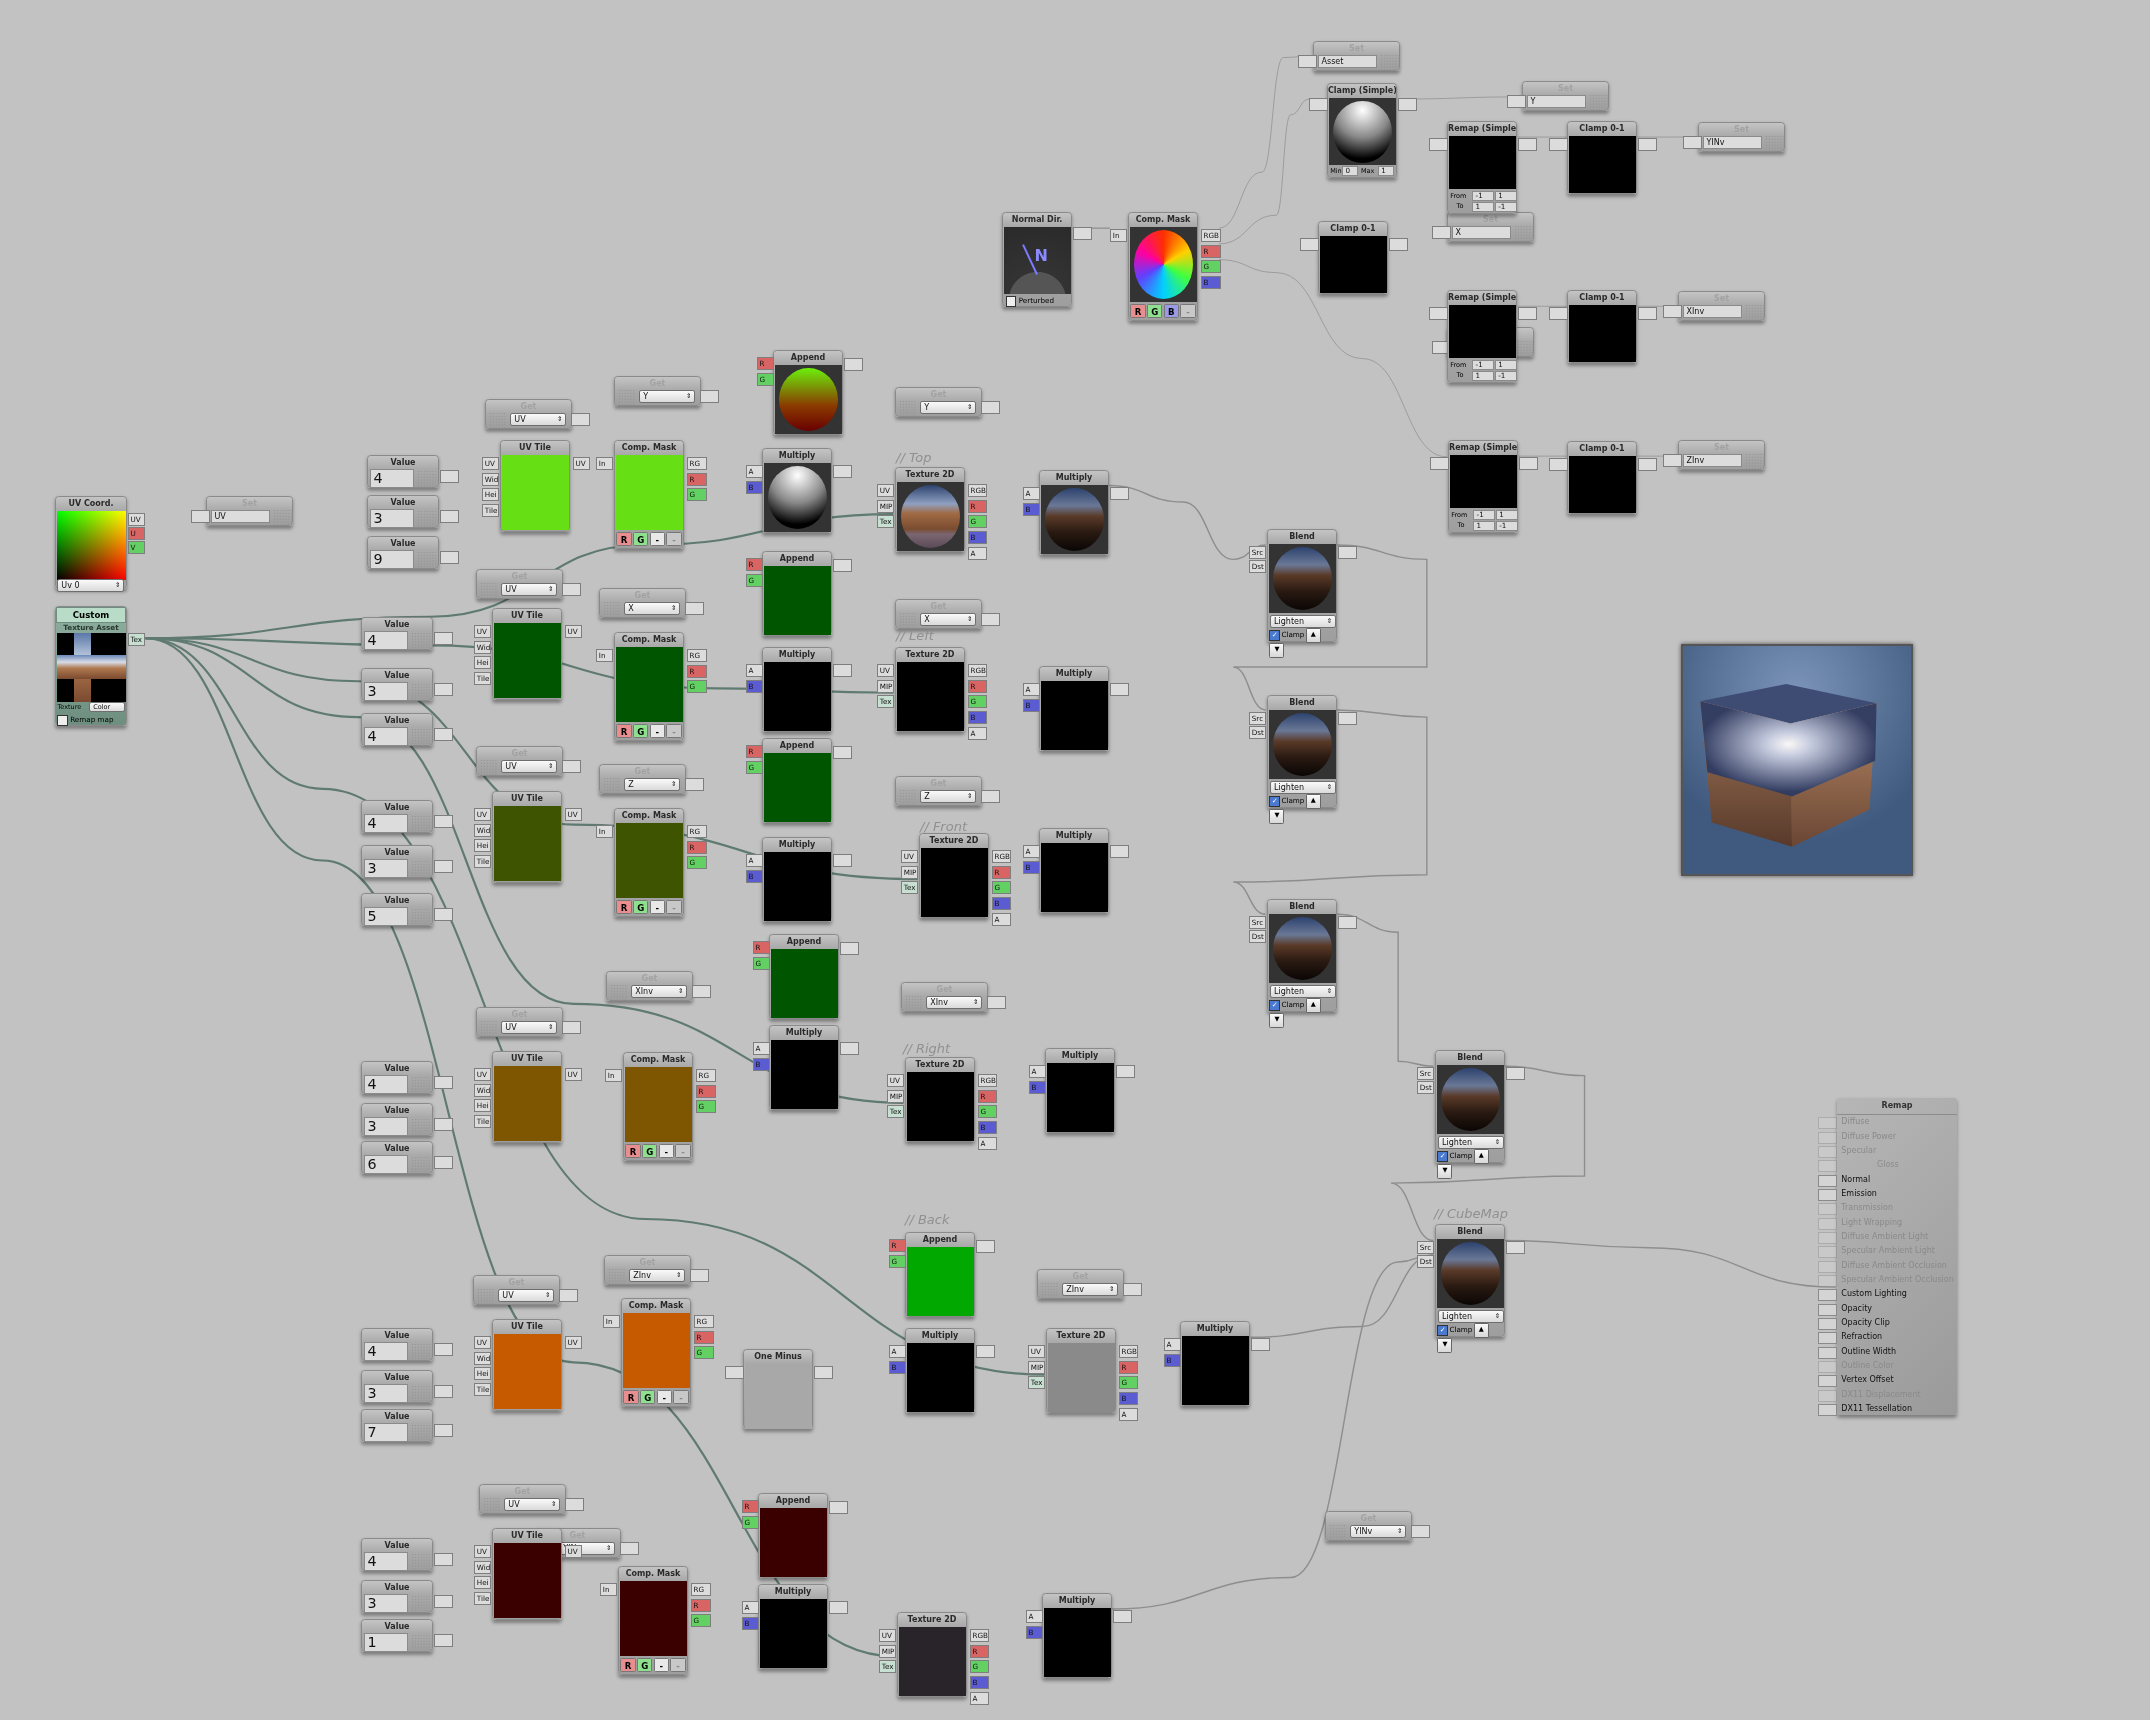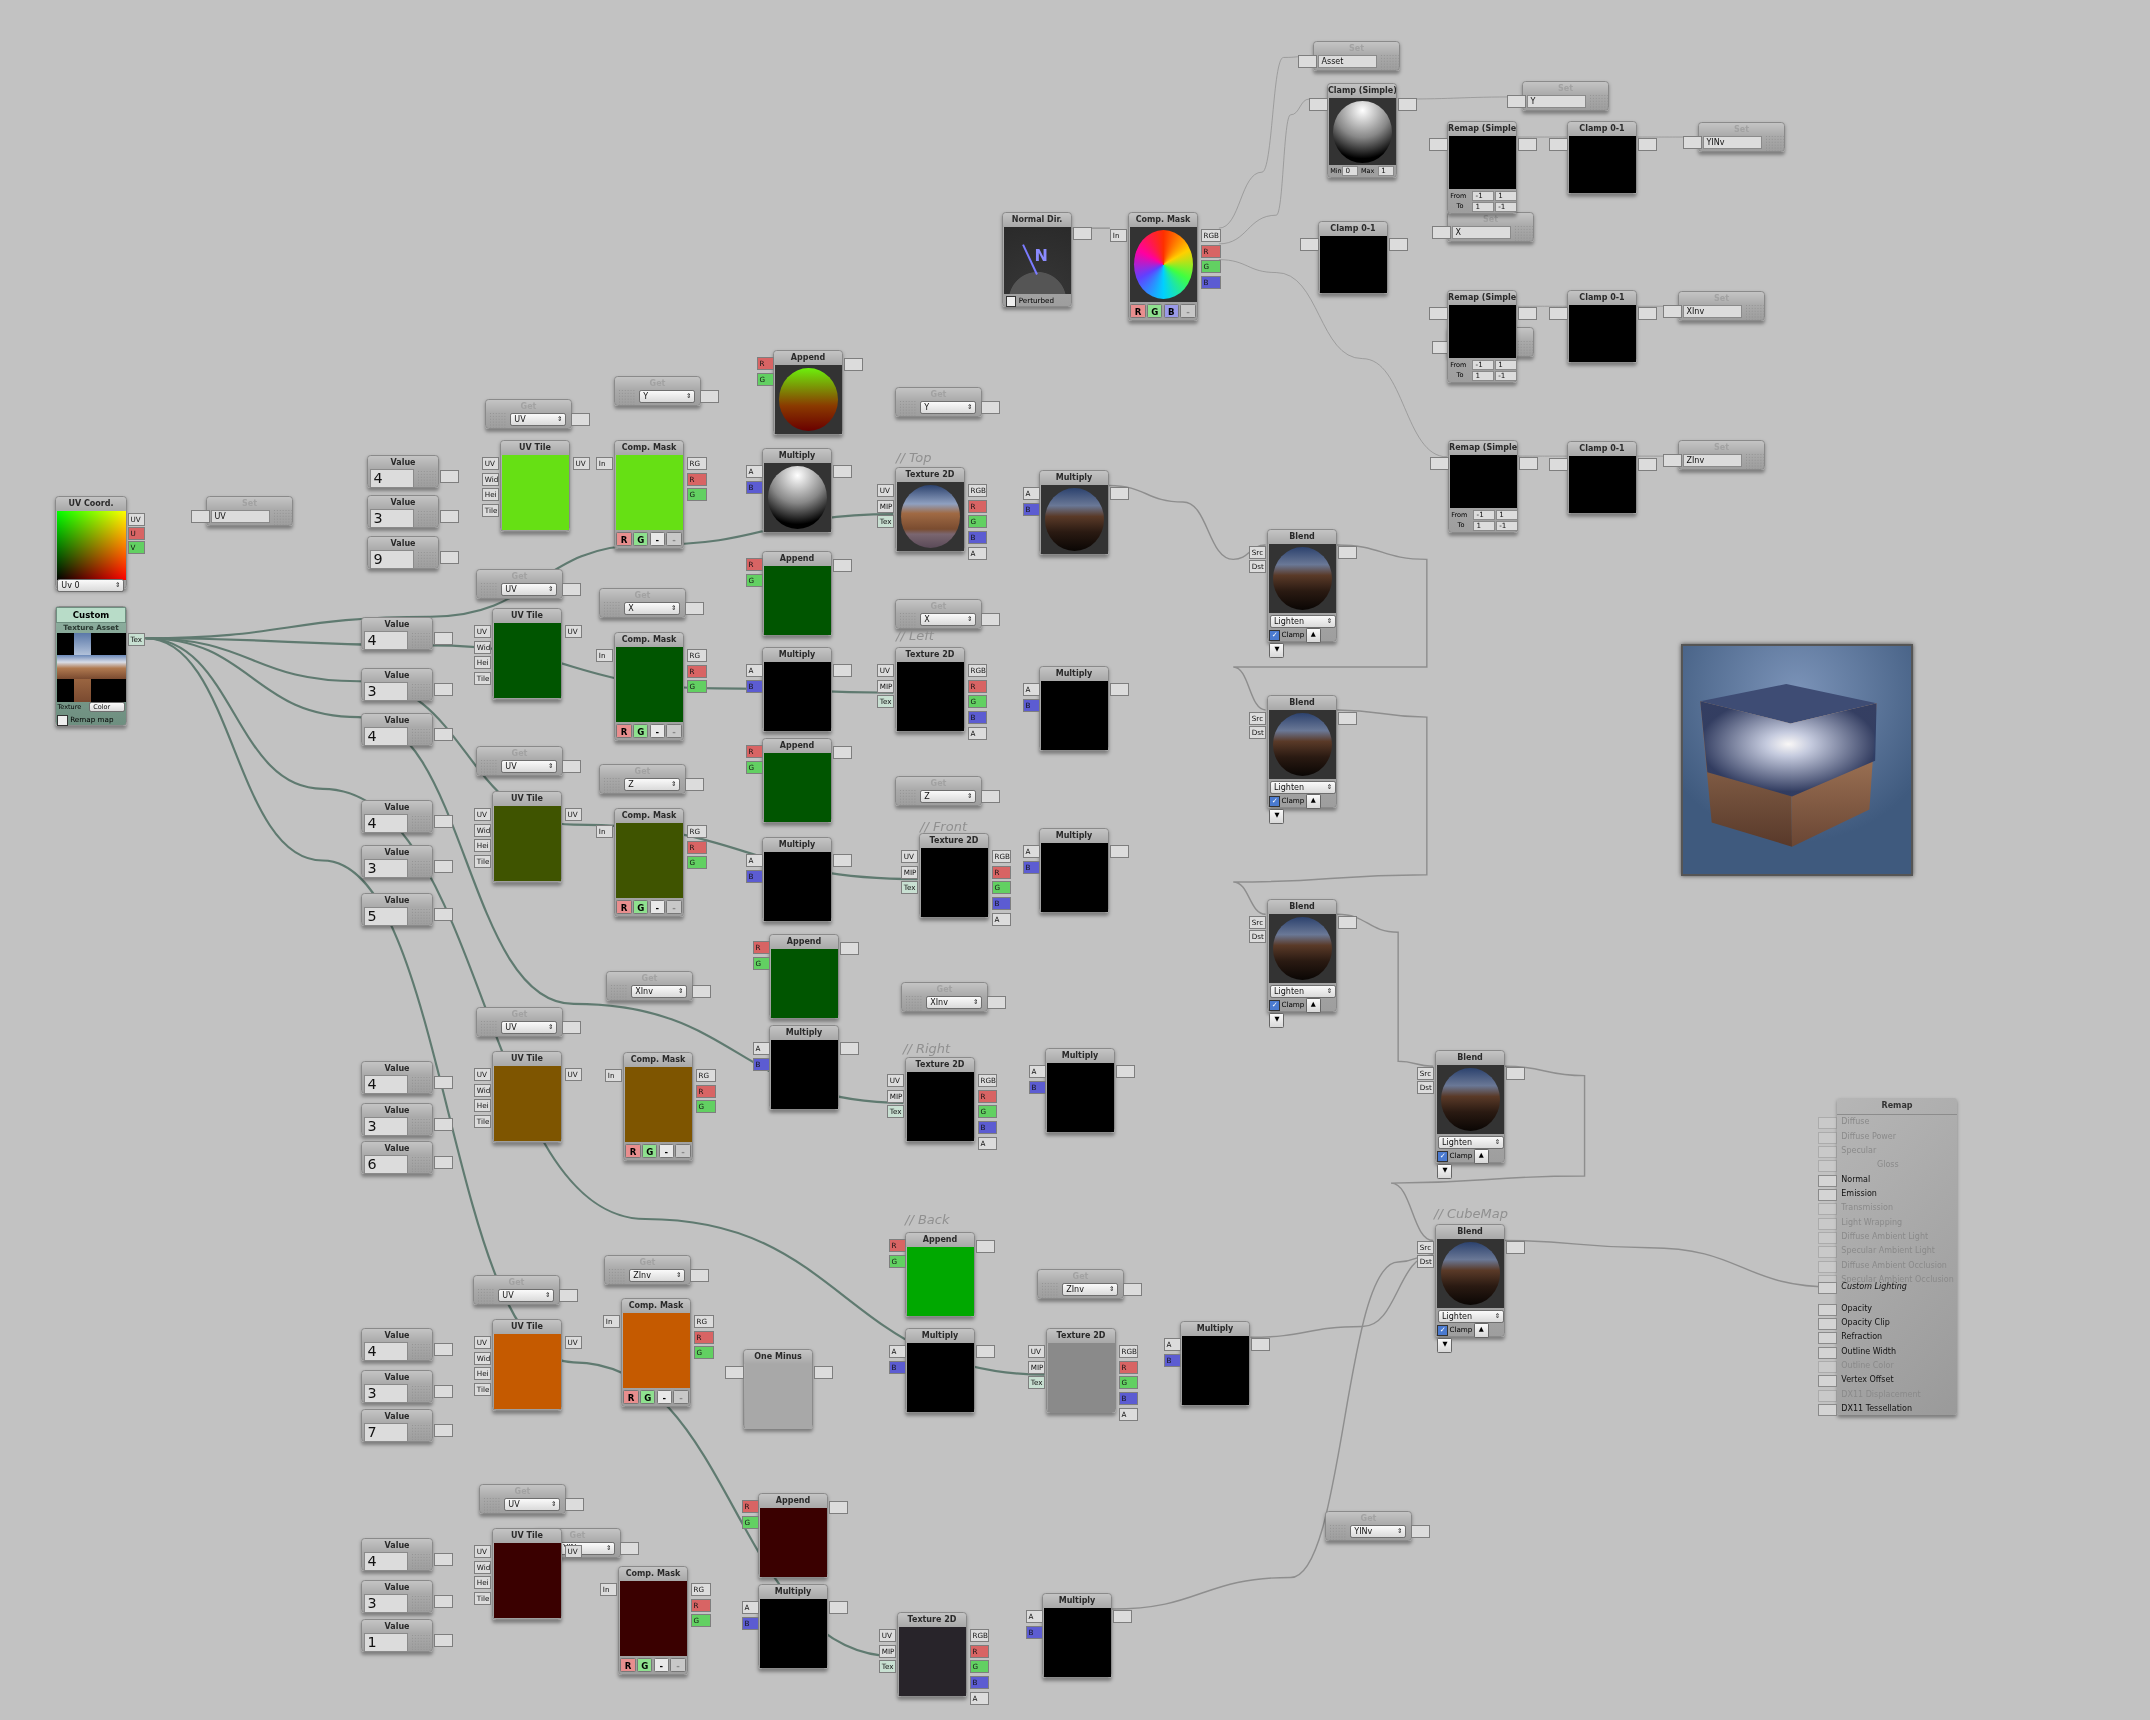--- a/index.html
+++ b/index.html
@@ -896,21 +896,21 @@
       <div class="mi off" style="top: 46px;">Specular<span class="mport off" style="top: 2.2px;"></span></div>
       <div class="mi off" style="top: 60px; padding-left: 40px;">Gloss<span class="mport off" style="top: 2.2px;"></span></div>
       <div class="mi on" style="top: 75px;">Normal<span class="mport" style="top: 2.2px;"></span></div>
       <div class="mi on" style="top: 89px;">Emission<span class="mport" style="top: 2.2px;"></span></div>
       <div class="mi off" style="top: 103px;">Transmission<span class="mport off" style="top: 2.2px;"></span></div>
       <div class="mi off" style="top: 118px;">Light Wrapping<span class="mport off" style="top: 2.2px;"></span></div>
       <div class="mi off" style="top: 132px;">Diffuse Ambient Light<span class="mport off" style="top: 2.2px;"></span></div>
       <div class="mi off" style="top: 146px;">Specular Ambient Light<span class="mport off" style="top: 2.2px;"></span></div>
       <div class="mi off" style="top: 161px;">Diffuse Ambient Occlusion<span class="mport off" style="top: 2.2px;"></span></div>
       <div class="mi off" style="top: 175px;">Specular Ambient Occlusion<span class="mport off" style="top: 2.2px;"></span></div>
-      <div class="mi on" style="top: 182px; font-style: italic;">Custom Lighting<span class="mport" style="top: 2.2px;"></span></div>
+      <div class="mi on" style="top: 189px;">Custom Lighting<span class="mport" style="top: 2.2px;"></span></div>
       <div class="mi on" style="top: 204px;">Opacity<span class="mport" style="top: 2.2px;"></span></div>
       <div class="mi on" style="top: 218px;">Opacity Clip<span class="mport" style="top: 2.2px;"></span></div>
       <div class="mi on" style="top: 232px;">Refraction<span class="mport" style="top: 2.2px;"></span></div>
       <div class="mi on" style="top: 247px;">Outline Width<span class="mport" style="top: 2.2px;"></span></div>
       <div class="mi off" style="top: 261px;">Outline Color<span class="mport off" style="top: 2.2px;"></span></div>
       <div class="mi on" style="top: 275px;">Vertex Offset<span class="mport" style="top: 2.2px;"></span></div>
       <div class="mi off" style="top: 290px;">DX11 Displacement<span class="mport off" style="top: 2.2px;"></span></div>
       <div class="mi on" style="top: 304px;">DX11 Tessellation<span class="mport" style="top: 2.2px;"></span></div>
     </div>
 </div>

